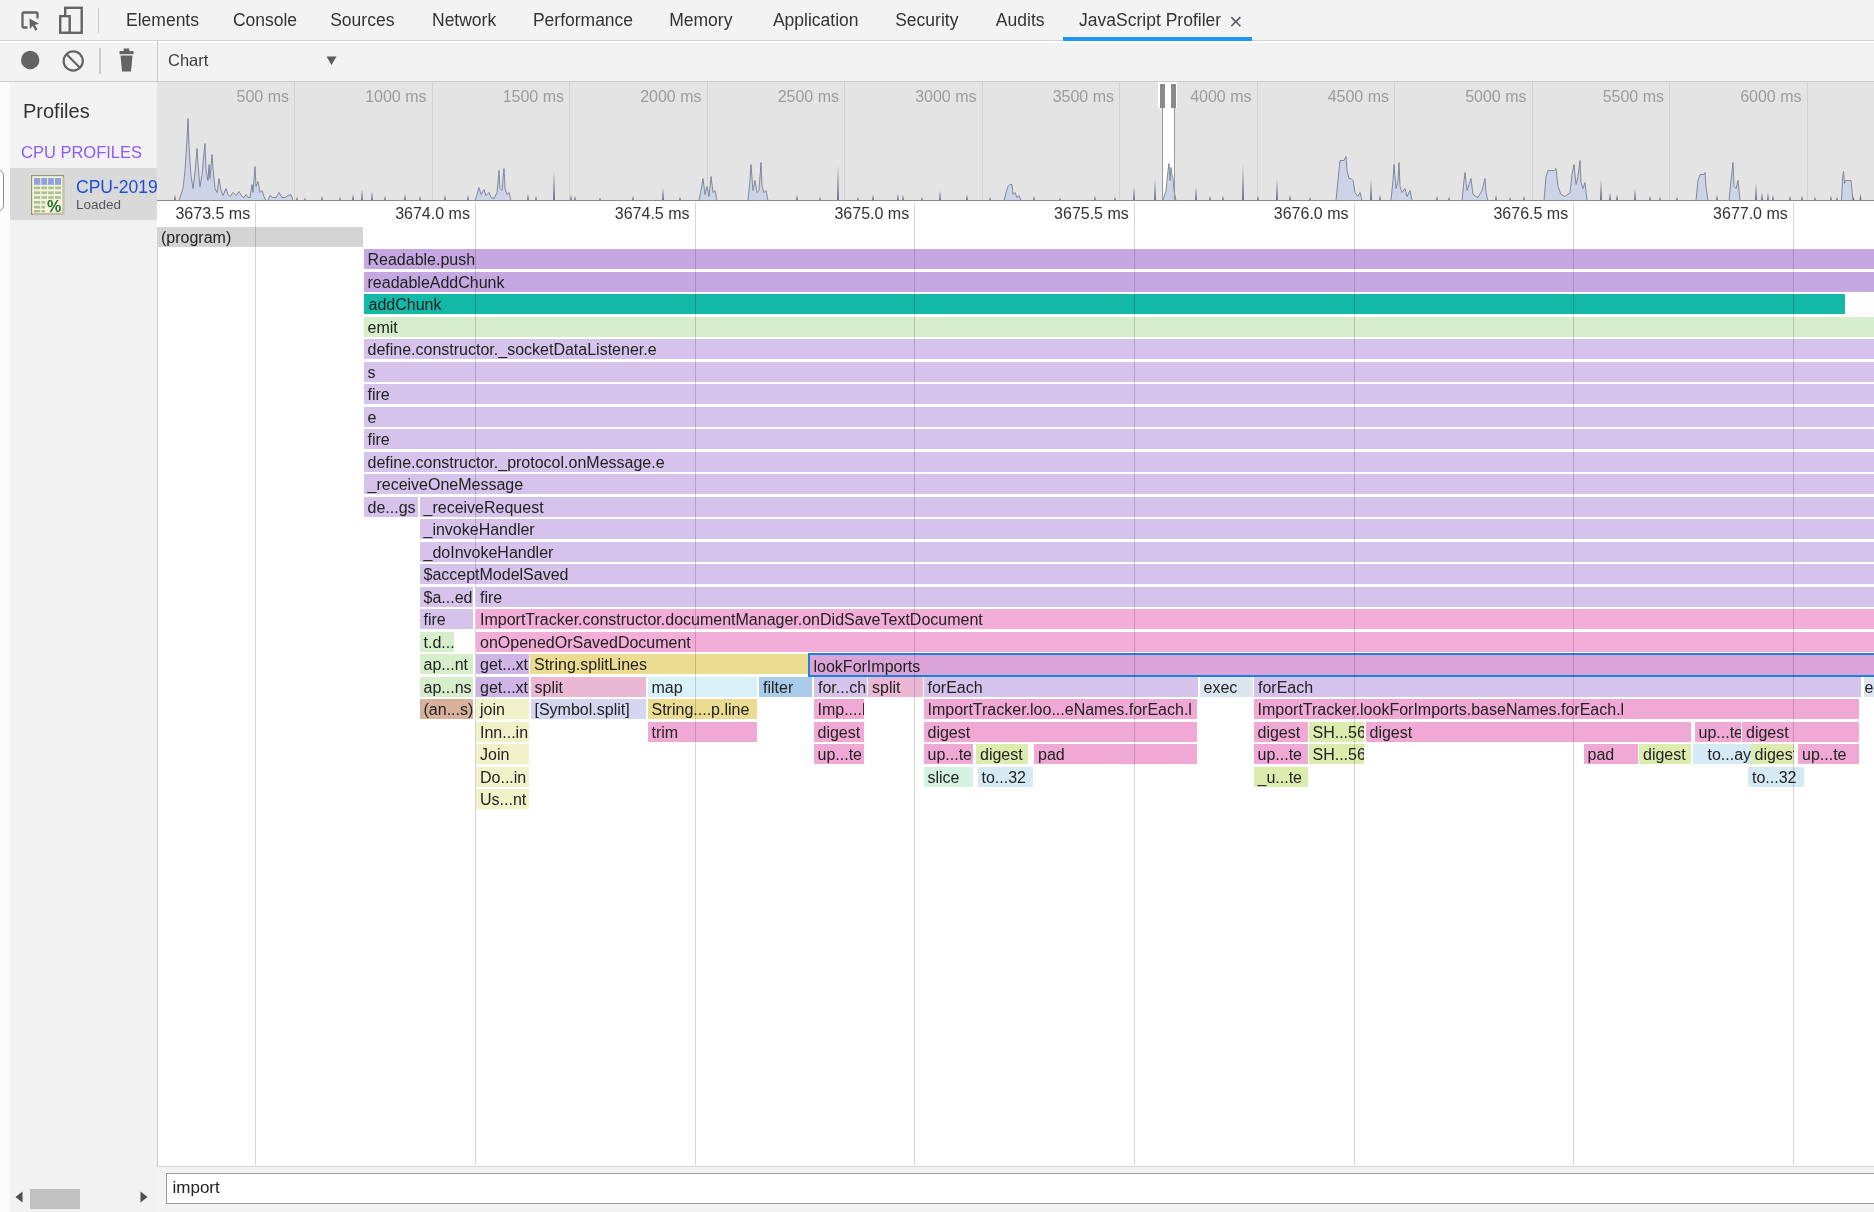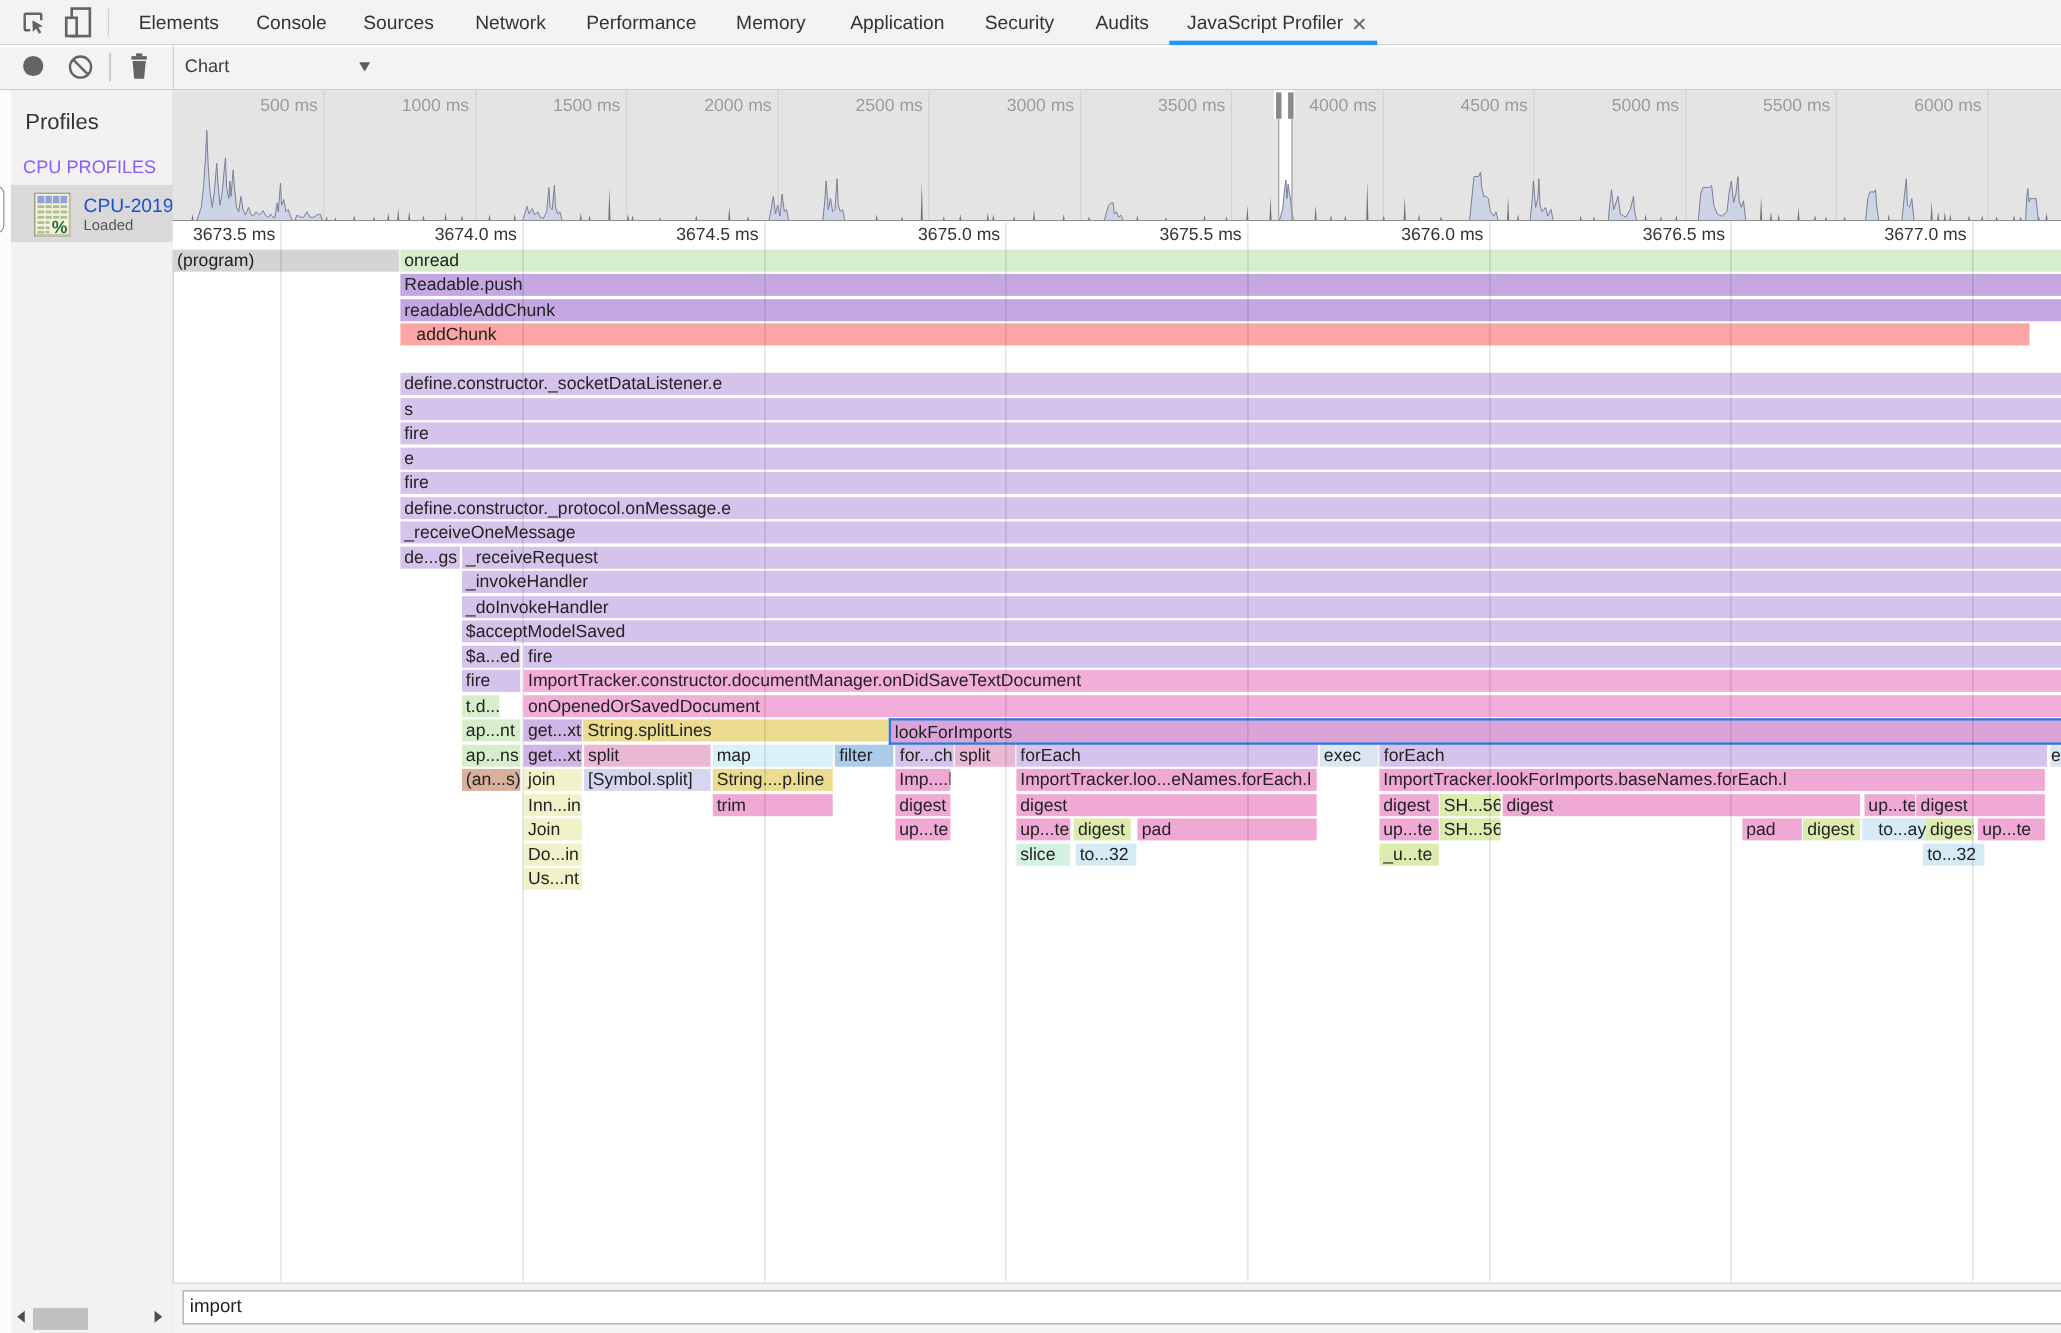--- a/index.html
+++ b/index.html
@@ -217,24 +217,24 @@
 <div class="rl" style="left:1667.8px">3677.0 ms</div>
 <div class="gl" style="left:255.2px"></div>
 <div class="gl" style="left:474.9px"></div>
 <div class="gl" style="left:694.5px"></div>
 <div class="gl" style="left:914.2px"></div>
 <div class="gl" style="left:1133.8px"></div>
 <div class="gl" style="left:1353.5px"></div>
 <div class="gl" style="left:1573.2px"></div>
 <div class="gl" style="left:1792.8px"></div>
 <div class="b" style="left:157px;top:226.5px;width:205.5px;background:#d4d4d4;padding-left:4px">(program)</div>
-<div class="b" style="left:363.5px;top:226.5px;width:1510.5px;background:#d6eecb;padding-left:4px">onread</div>
 <div class="b" style="left:363.5px;top:249.0px;width:1510.5px;background:#c5a8e2;padding-left:4px">Readable.push</div>
 <div class="b" style="left:363.5px;top:271.5px;width:1510.5px;background:#c5a8e2;padding-left:4px">readableAddChunk</div>
-<div class="b" style="left:363.5px;top:294.0px;width:1481px;background:#fca5a5;padding-left:15px">addChunk</div>
+<div class="b" style="left:363.5px;top:294.0px;width:1481px;background:#14b8a6;padding-left:5px">addChunk</div>
+<div class="b" style="left:363.5px;top:316.5px;width:1510.5px;background:#d6eecb;padding-left:4px">emit</div>
 <div class="b" style="left:363.5px;top:339.0px;width:1510.5px;background:#d5c3ec;padding-left:4px">define.constructor._socketDataListener.e</div>
 <div class="b" style="left:363.5px;top:361.5px;width:1510.5px;background:#d5c3ec;padding-left:4px">s</div>
 <div class="b" style="left:363.5px;top:384.0px;width:1510.5px;background:#d5c3ec;padding-left:4px">fire</div>
 <div class="b" style="left:363.5px;top:406.5px;width:1510.5px;background:#d5c3ec;padding-left:4px">e</div>
 <div class="b" style="left:363.5px;top:429.0px;width:1510.5px;background:#d5c3ec;padding-left:4px">fire</div>
 <div class="b" style="left:363.5px;top:451.5px;width:1510.5px;background:#d5c3ec;padding-left:4px">define.constructor._protocol.onMessage.e</div>
 <div class="b" style="left:363.5px;top:474.0px;width:1510.5px;background:#d5c3ec;padding-left:4px">_receiveOneMessage</div>
 <div class="b" style="left:363.5px;top:496.5px;width:54.5px;background:#d5c3ec;padding-left:4px">de...gs</div>
 <div class="b" style="left:419.5px;top:519.0px;width:1454.5px;background:#d5c3ec;padding-left:4px">_invokeHandler</div>
 <div class="b" style="left:419.5px;top:496.5px;width:1454.5px;background:#d5c3ec;padding-left:4px">_receiveRequest</div>

